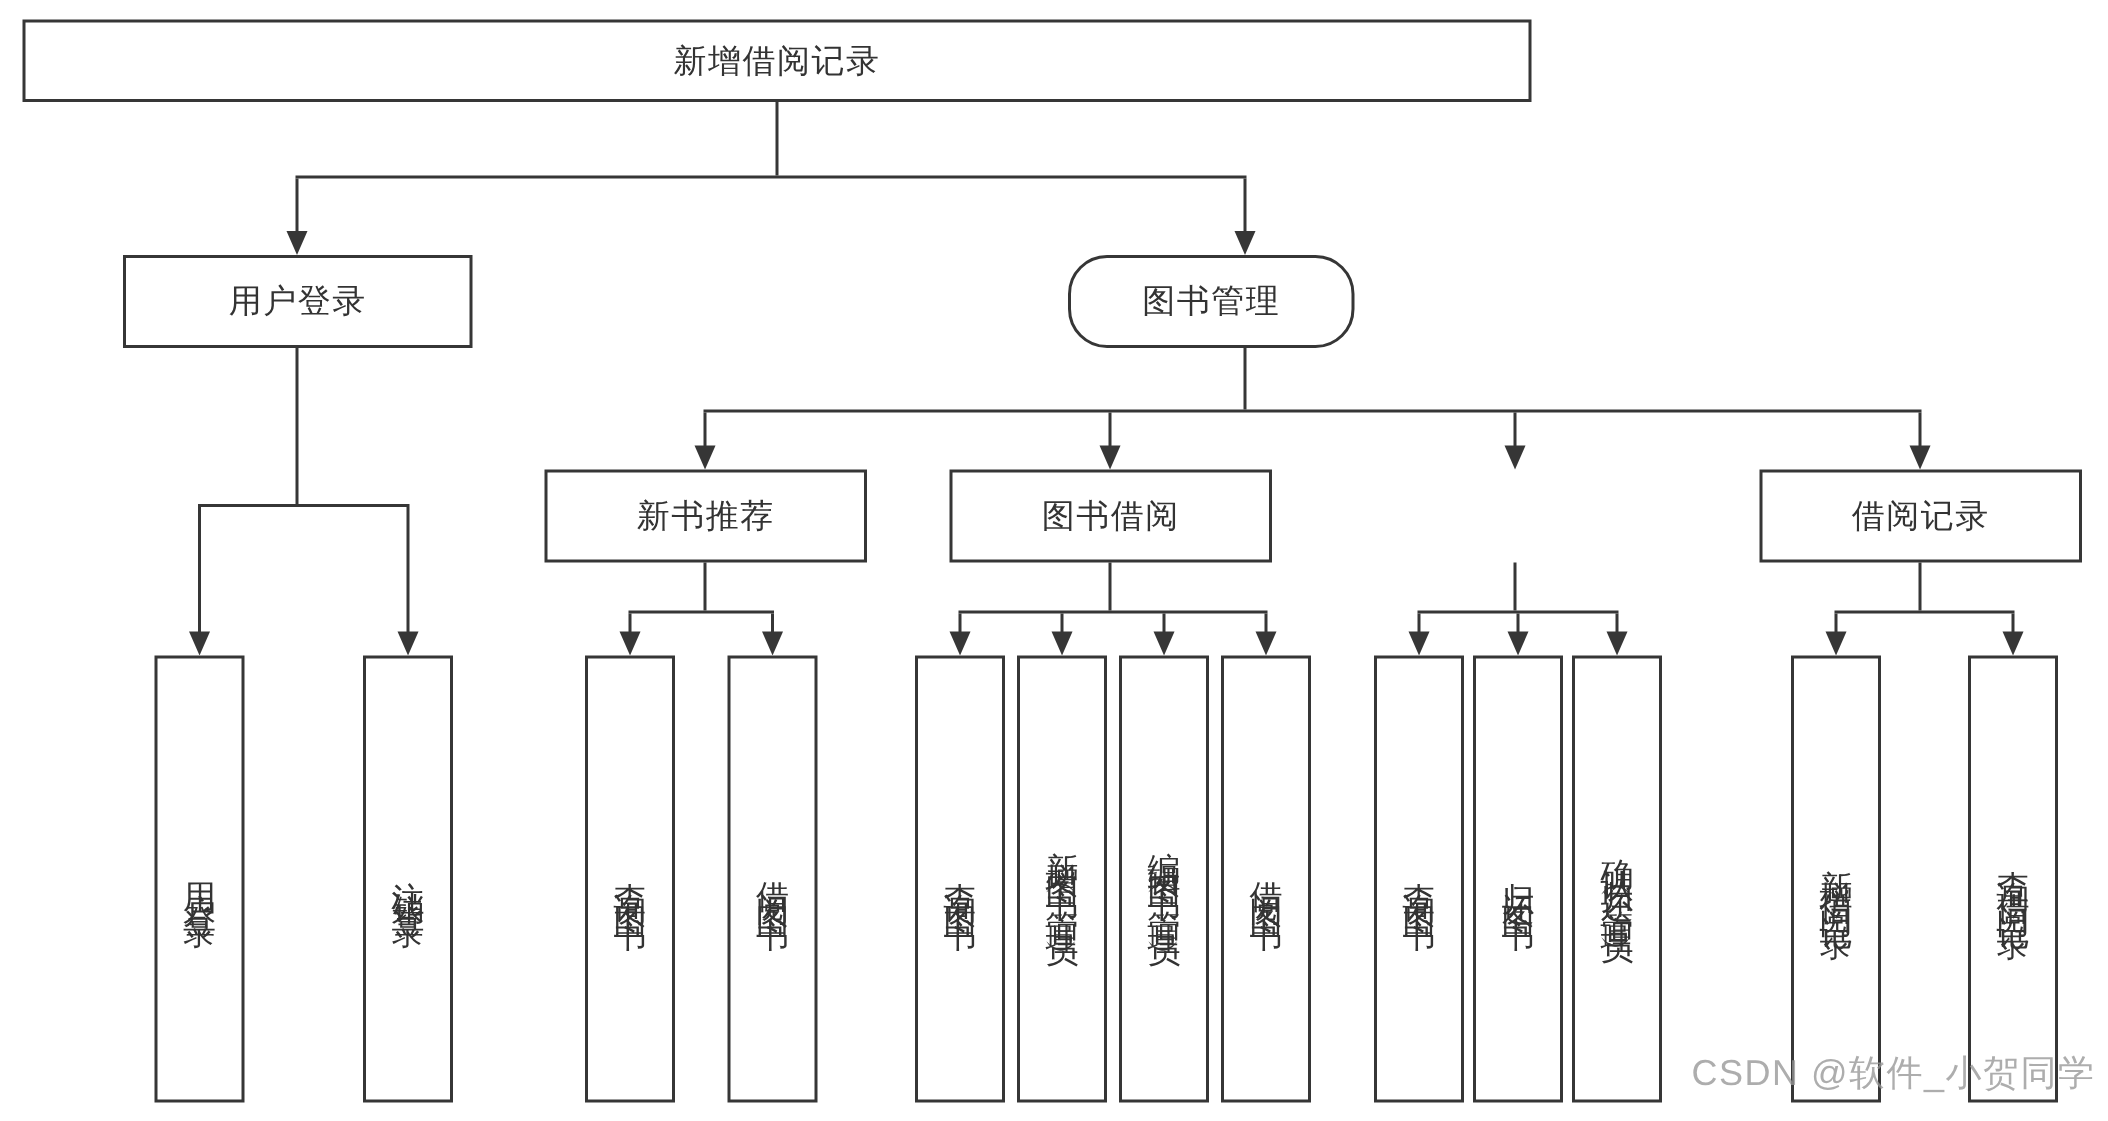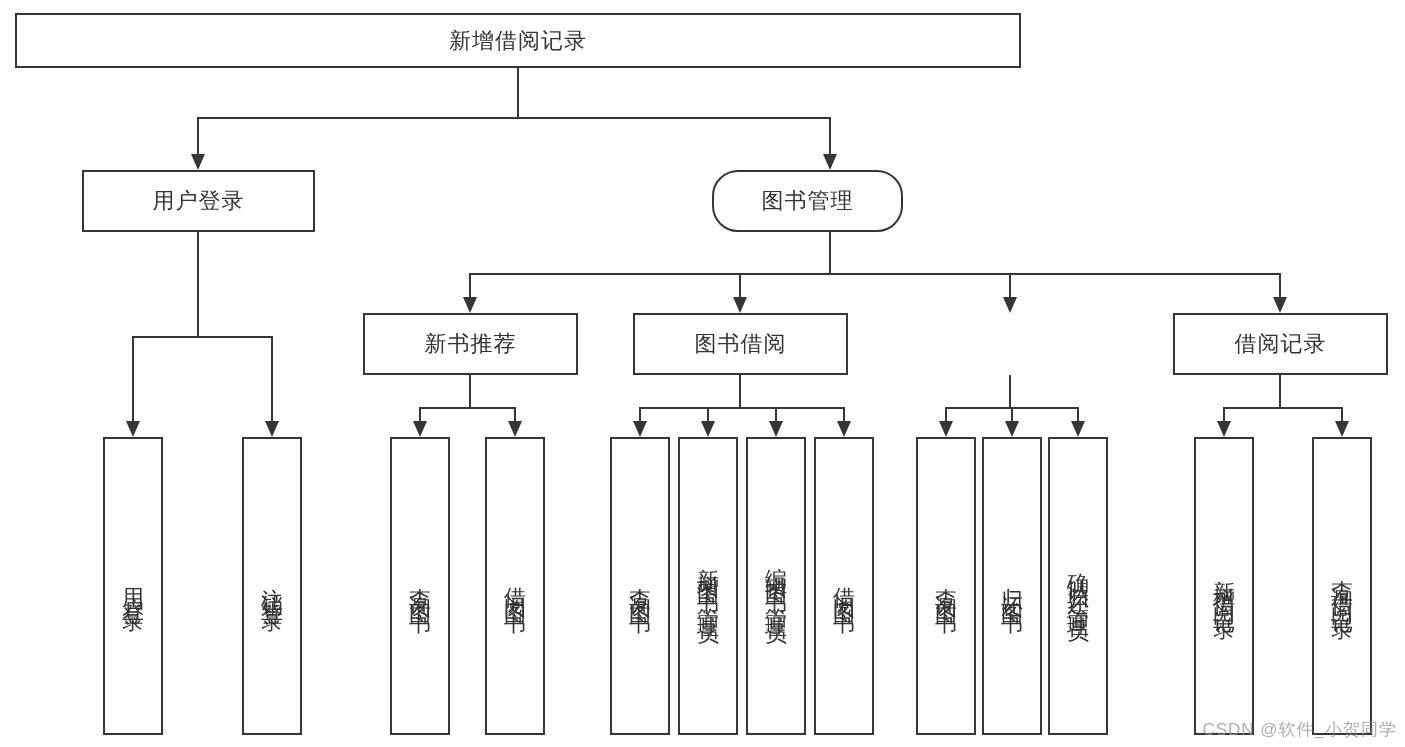--- a/index.html
+++ b/index.html
@@ -18,21 +18,21 @@
   }
   .line{position:absolute;background:#363636;}
   .v{width:2px;}
   .h{height:2px;}
   .arr{
     position:absolute;width:0;height:0;
     border-left:7px solid transparent;border-right:7px solid transparent;
     border-top:16px solid #363636;
   }
   .watermark{
-    position:absolute;right:8px;bottom:6px;font-size:17px;
+    position:absolute;right:8px;bottom:16px;font-size:24px;
     color:rgba(150,150,150,0.78);letter-spacing:1px;z-index:5;white-space:nowrap;margin-top:46px;
   }
 </style>
 </head>
 <body>
 
 <div id="stage">
 
   <div class="box" style="left:15px;top:13px;width:1006px;height:55px;">
     <span class="hlabel">新增借阅记录</span>

